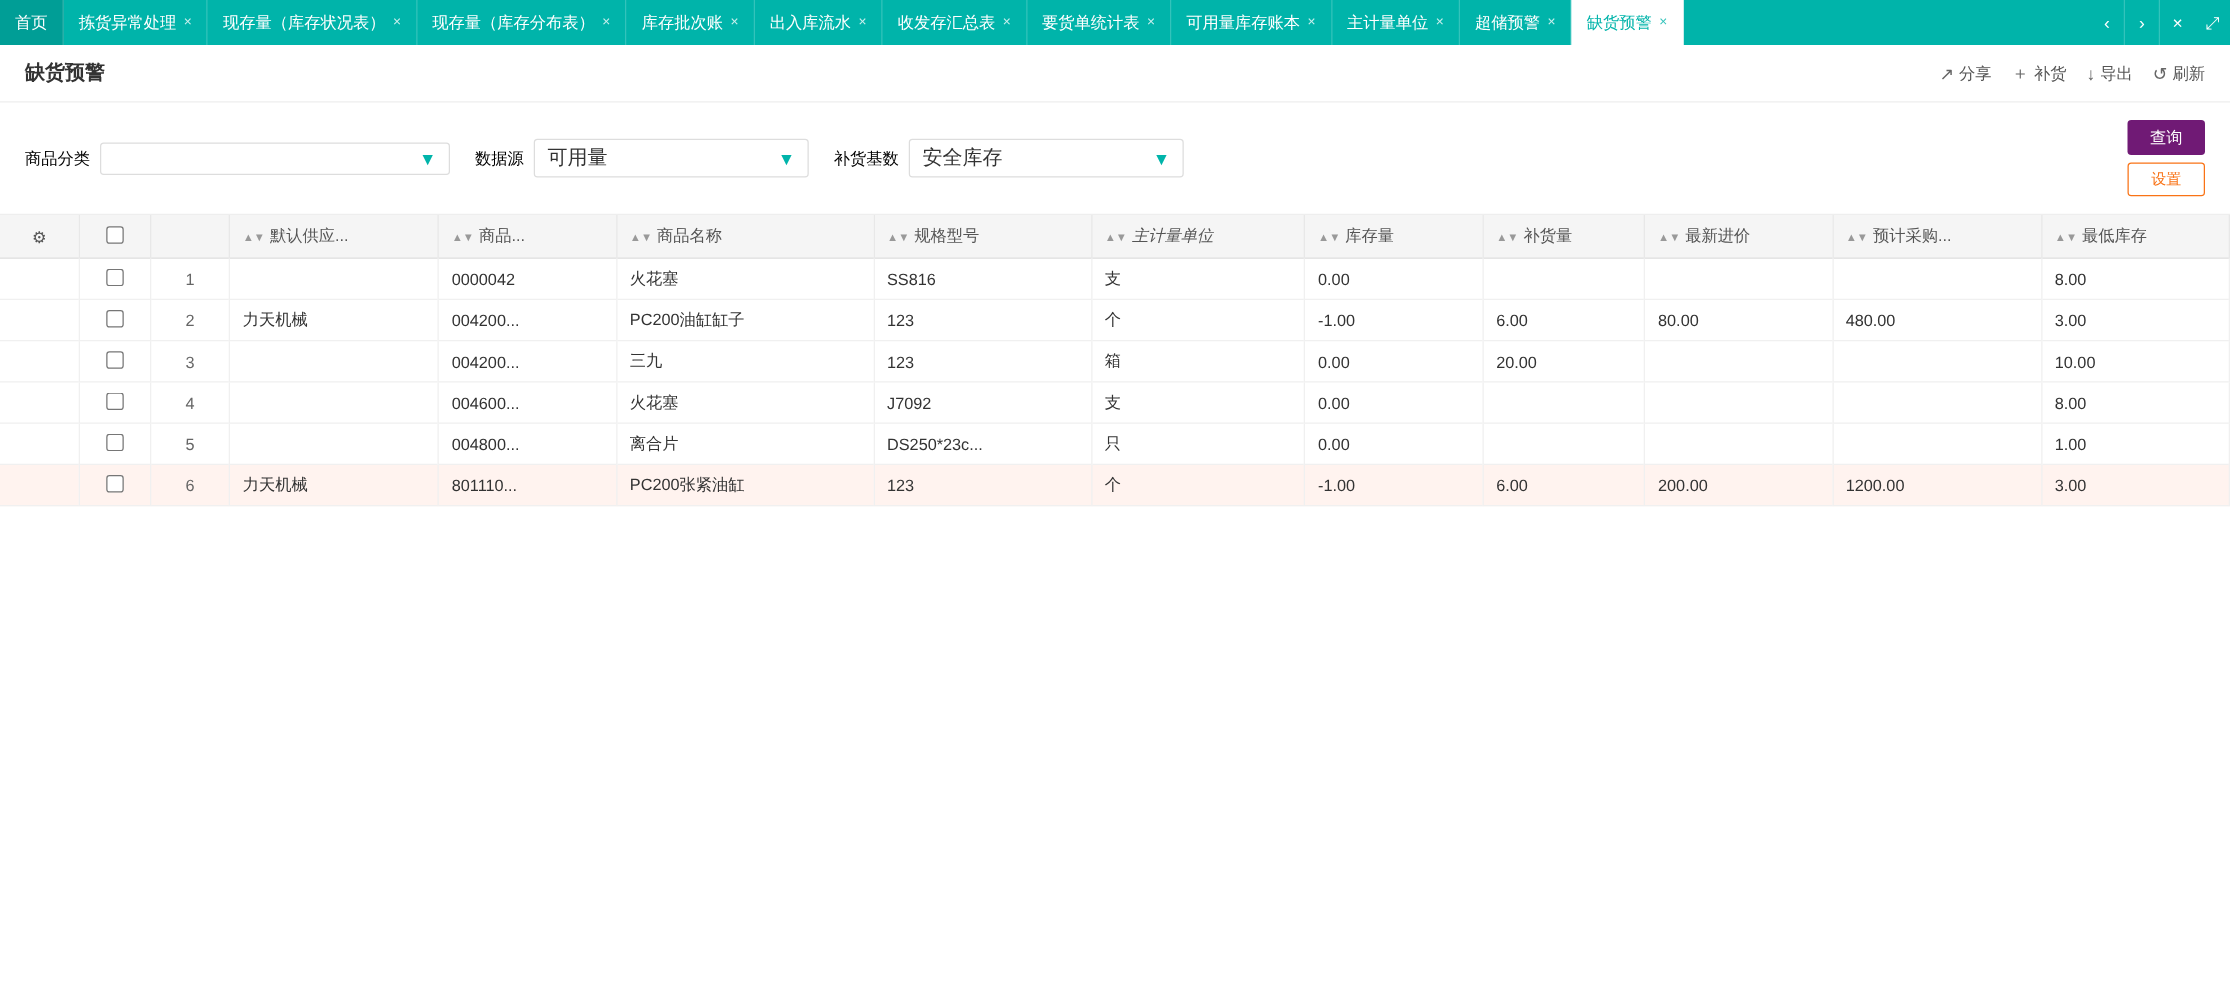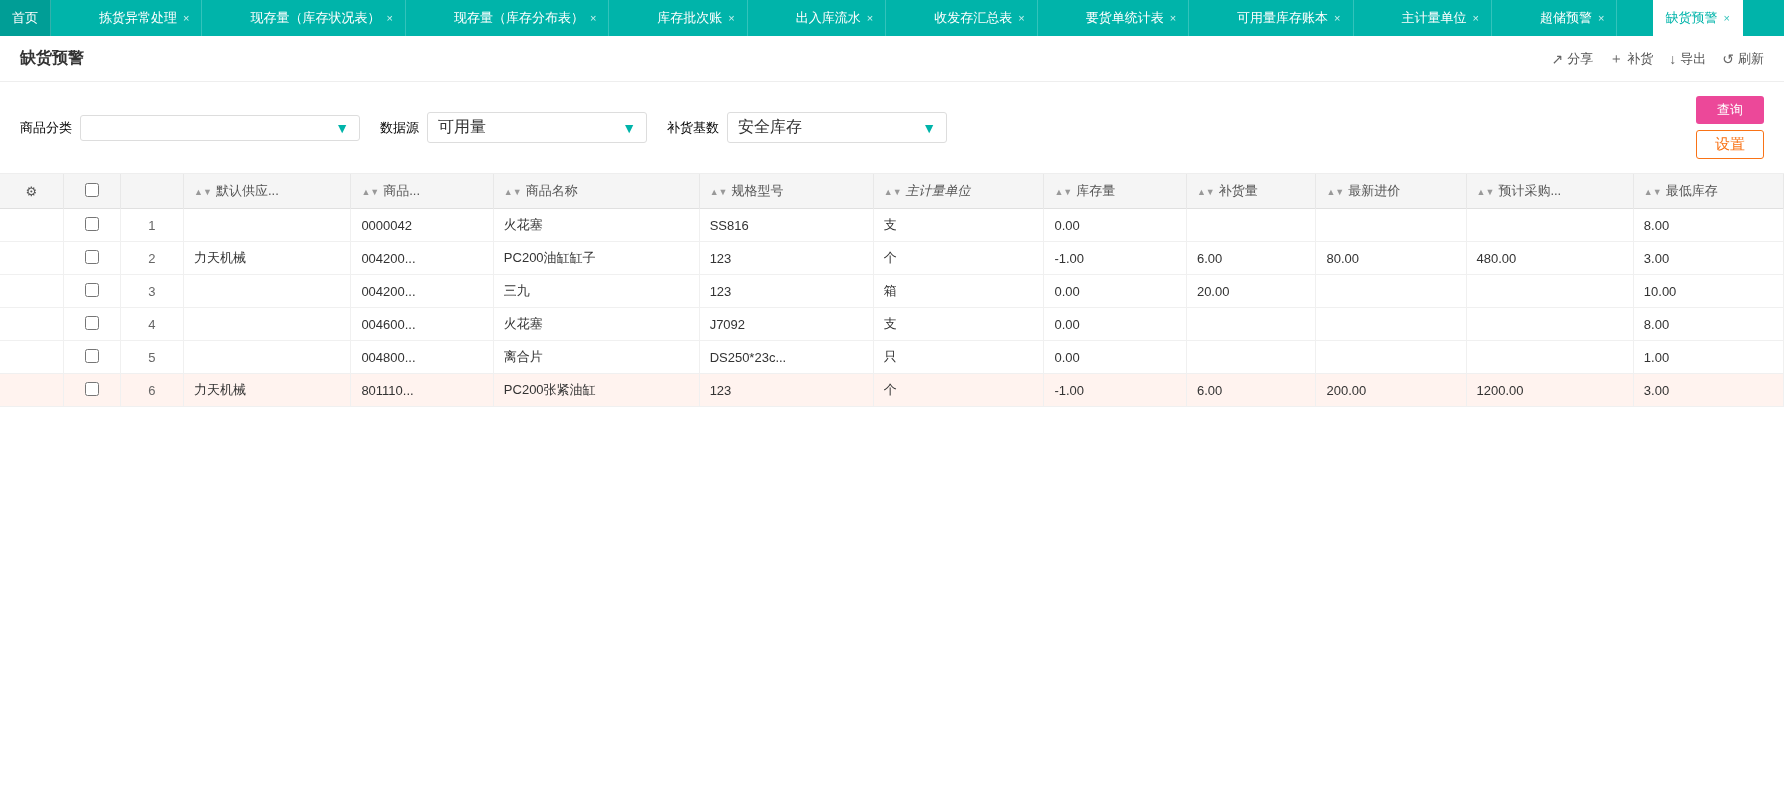--- a/index.html
+++ b/index.html
@@ -5,21 +5,20 @@
     * { box-sizing: border-box; margin: 0; padding: 0; }
     body { font-family: "Microsoft YaHei", "SimHei", Arial, sans-serif; font-size: 13px; background: #f0f2f5; color: #333; }
 
     
     .tab-bar {
       display: flex;
       align-items: center;
       background: #00b4aa;
       height: 36px;
       overflow: hidden;
-      gap: 36px;
     }
     .tab-item {
       display: flex;
       align-items: center;
       padding: 0 12px;
       height: 36px;
       color: #fff;
       white-space: nowrap;
       cursor: pointer;
       font-size: 13px;
@@ -139,36 +138,36 @@
       color: #333;
       font-size: 16px;
     }
     .filter-actions {
       margin-left: auto;
       display: flex;
       flex-direction: column;
       gap: 6px;
     }
     .btn-query {
-      background: #ec4899;
+      background: #701a75;
       color: #fff;
       border: none;
       border-radius: 3px;
       padding: 5px 18px;
       cursor: pointer;
       font-size: 13px;
     }
     .btn-settings {
       background: #fff;
       color: #f97316;
       border: 1px solid #f97316;
       border-radius: 3px;
       padding: 4px 18px;
       cursor: pointer;
-      font-size: 15px;
+      font-size: 12px;
     }
 
     
     .table-wrapper {
       padding: 0 0;
     }
     table {
       width: 100%;
       border-collapse: collapse;
     }

